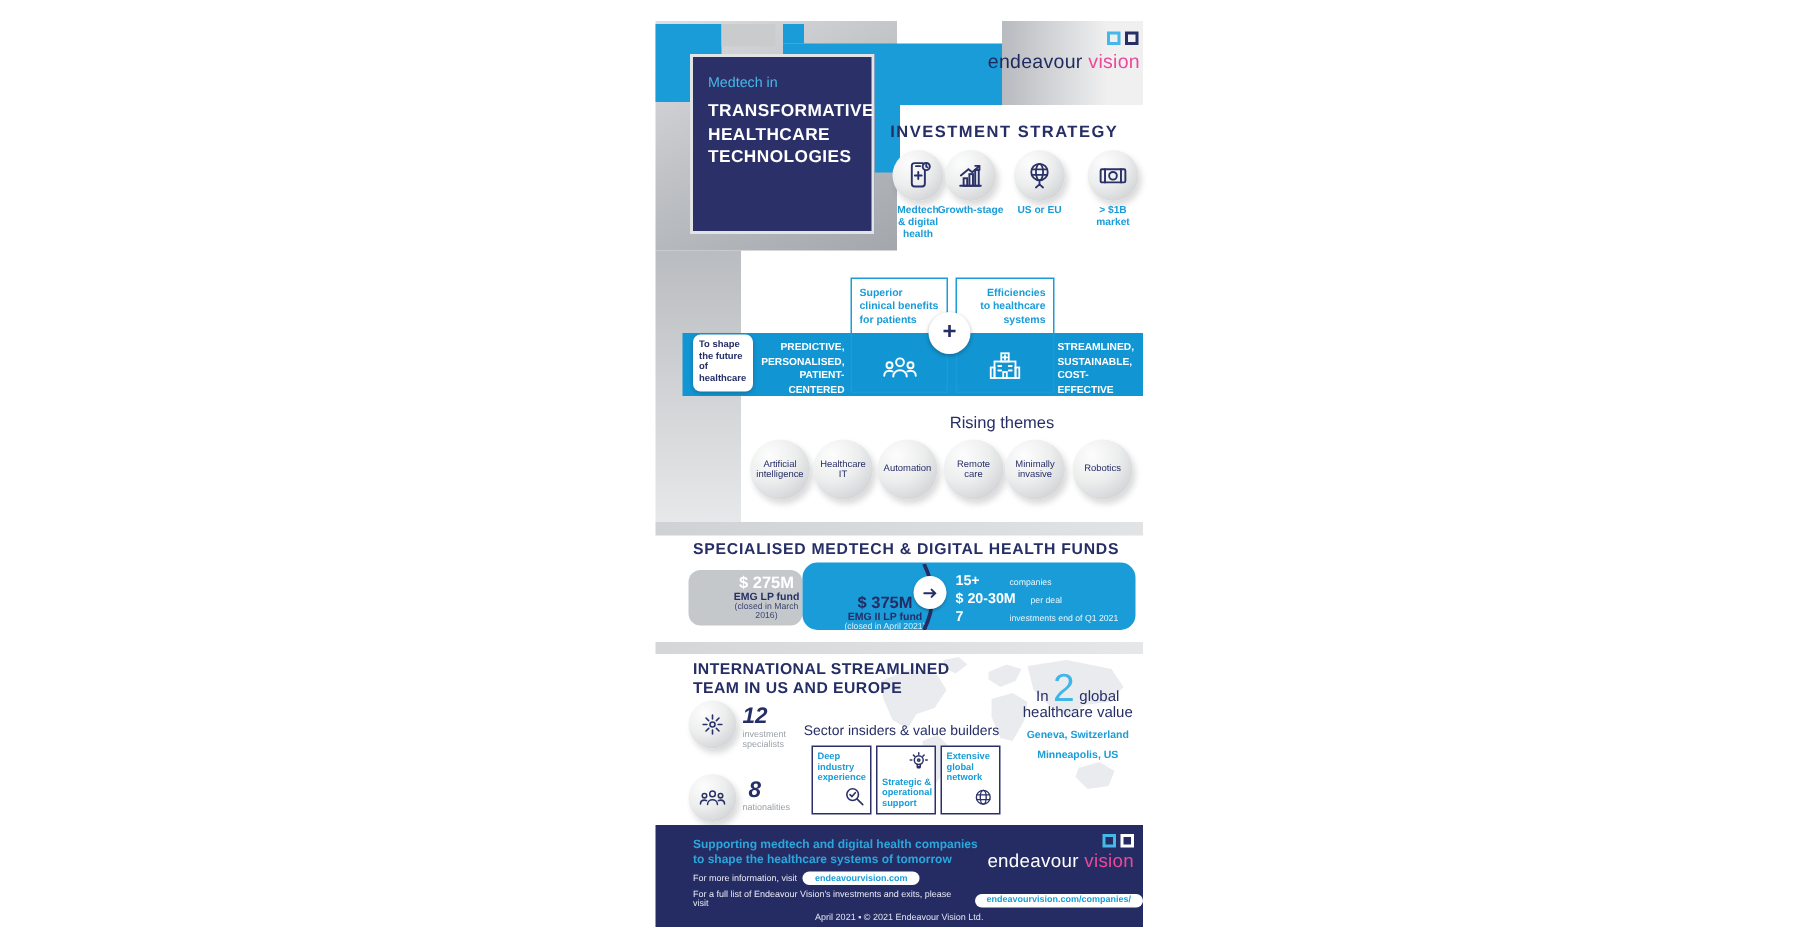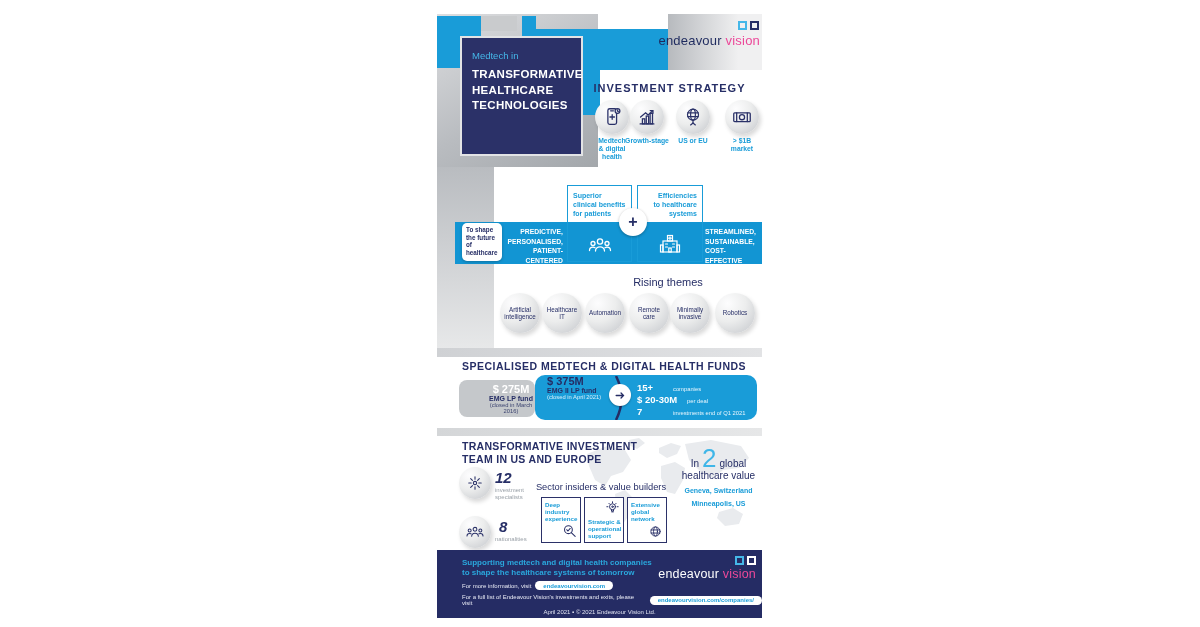--- a/index.html
+++ b/index.html
@@ -64,21 +64,21 @@
   
   .theme-circle { top:279px; width:40px; height:40px; font-size:6.3px; color:#262e66; line-height:7.4px; text-align:center; }
 
   
   .funds-h { left:25px; top:346px; font-size:10.5px; letter-spacing:.5px; color:#262e66; font-weight:bold; }
   .fund-gray { left:22px; top:366px; width:76px; height:37px; background:#c5c8cb; border-radius:8px; text-align:center; padding-top:3px;padding-left:28px; }
   .fund-blue { left:98px; top:361px; width:222px; height:45px; background:#199cd8; border-radius:10px; }
   .fund-amount { font-size:11px; font-weight:bold; }
   .fund-name { font-size:7px; font-weight:bold; color:#262e66; }
   .fund-note { font-size:5.8px; }
-  .fund2-block { left:12px; top:0; width:86px; }
+  .fund2-block { left:12px; top:21px; width:86px; text-align:center; }
   .arrow-circle { left:172px; top:370px; width:22px; height:22px; background:#fff; border-radius:50%; box-shadow:0 1px 2px rgba(0,0,0,.3); display:flex; align-items:center; justify-content:center; }
   .stats { left:200px; top:368px; width:122px; }
   .stat-row { display:flex; align-items:baseline; margin-bottom:1px; }
   .stat-val { width:32px; text-align:left; color:#fff; font-weight:bold; font-size:9.5px; }
   .stat-lab { margin-left:4px; color:#eaf6fd; font-size:5.8px; }
 
   
   .team-h { left:25px; top:426px; font-size:10.5px; font-weight:bold; color:#262e66; line-height:13px; letter-spacing:.3px; }
   .team-circle { width:32px; height:32px; }
   .team-val { font-size:15px; font-weight:bold; color:#262e66;font-style:italic; }
@@ -307,21 +307,21 @@
       <path d="M10 18 L30 10 L48 14 L54 24 L46 36 L34 40 L28 50 L18 44 L12 30 Z"></path>
       <path d="M52 4 L62 2 L68 7 L60 13 L52 9 Z"></path>
       <path d="M38 58 L48 54 L56 62 L54 76 L46 88 L40 78 Z"></path>
       <path d="M82 12 L94 7 L104 10 L100 18 L90 22 L82 17 Z"></path>
       <path d="M84 30 L98 26 L108 32 L106 44 L98 58 L90 56 L84 42 Z"></path>
       <path d="M108 8 L134 4 L164 10 L172 22 L162 32 L146 34 L136 42 L124 36 L112 24 Z"></path>
       <path d="M142 76 L156 72 L166 78 L162 88 L148 90 L140 82 Z"></path>
     </g>
   </svg>
 
-  <div class="abs team-h pre">TRANSFORMATIVE INVESTMENT
+  <div class="abs team-h pre">INTERNATIONAL STREAMLINED
 TEAM IN US AND EUROPE</div>
 
   <div class="abs silver-circle team-circle" style="left:22px; top:453px;">
     <svg width="20" height="20" viewBox="0 0 24 24" fill="none" stroke="#2a3168" stroke-width="1.3" stroke-linecap="round">
       <circle cx="12" cy="12" r="2"></circle>
       <path d="M12 4.5v3M12 16.5v3M4.5 12h3M16.5 12h3M6.8 6.8l2.1 2.1M15.1 15.1l2.1 2.1M17.2 6.8l-2.1 2.1M9 15.1l-2.2 2.1"></path>
     </svg>
   </div>
   <div class="abs team-val" style="left:58px; top:455px;">12</div>
   <div class="abs team-lab pre" style="left:58px; top:473px;">investment

